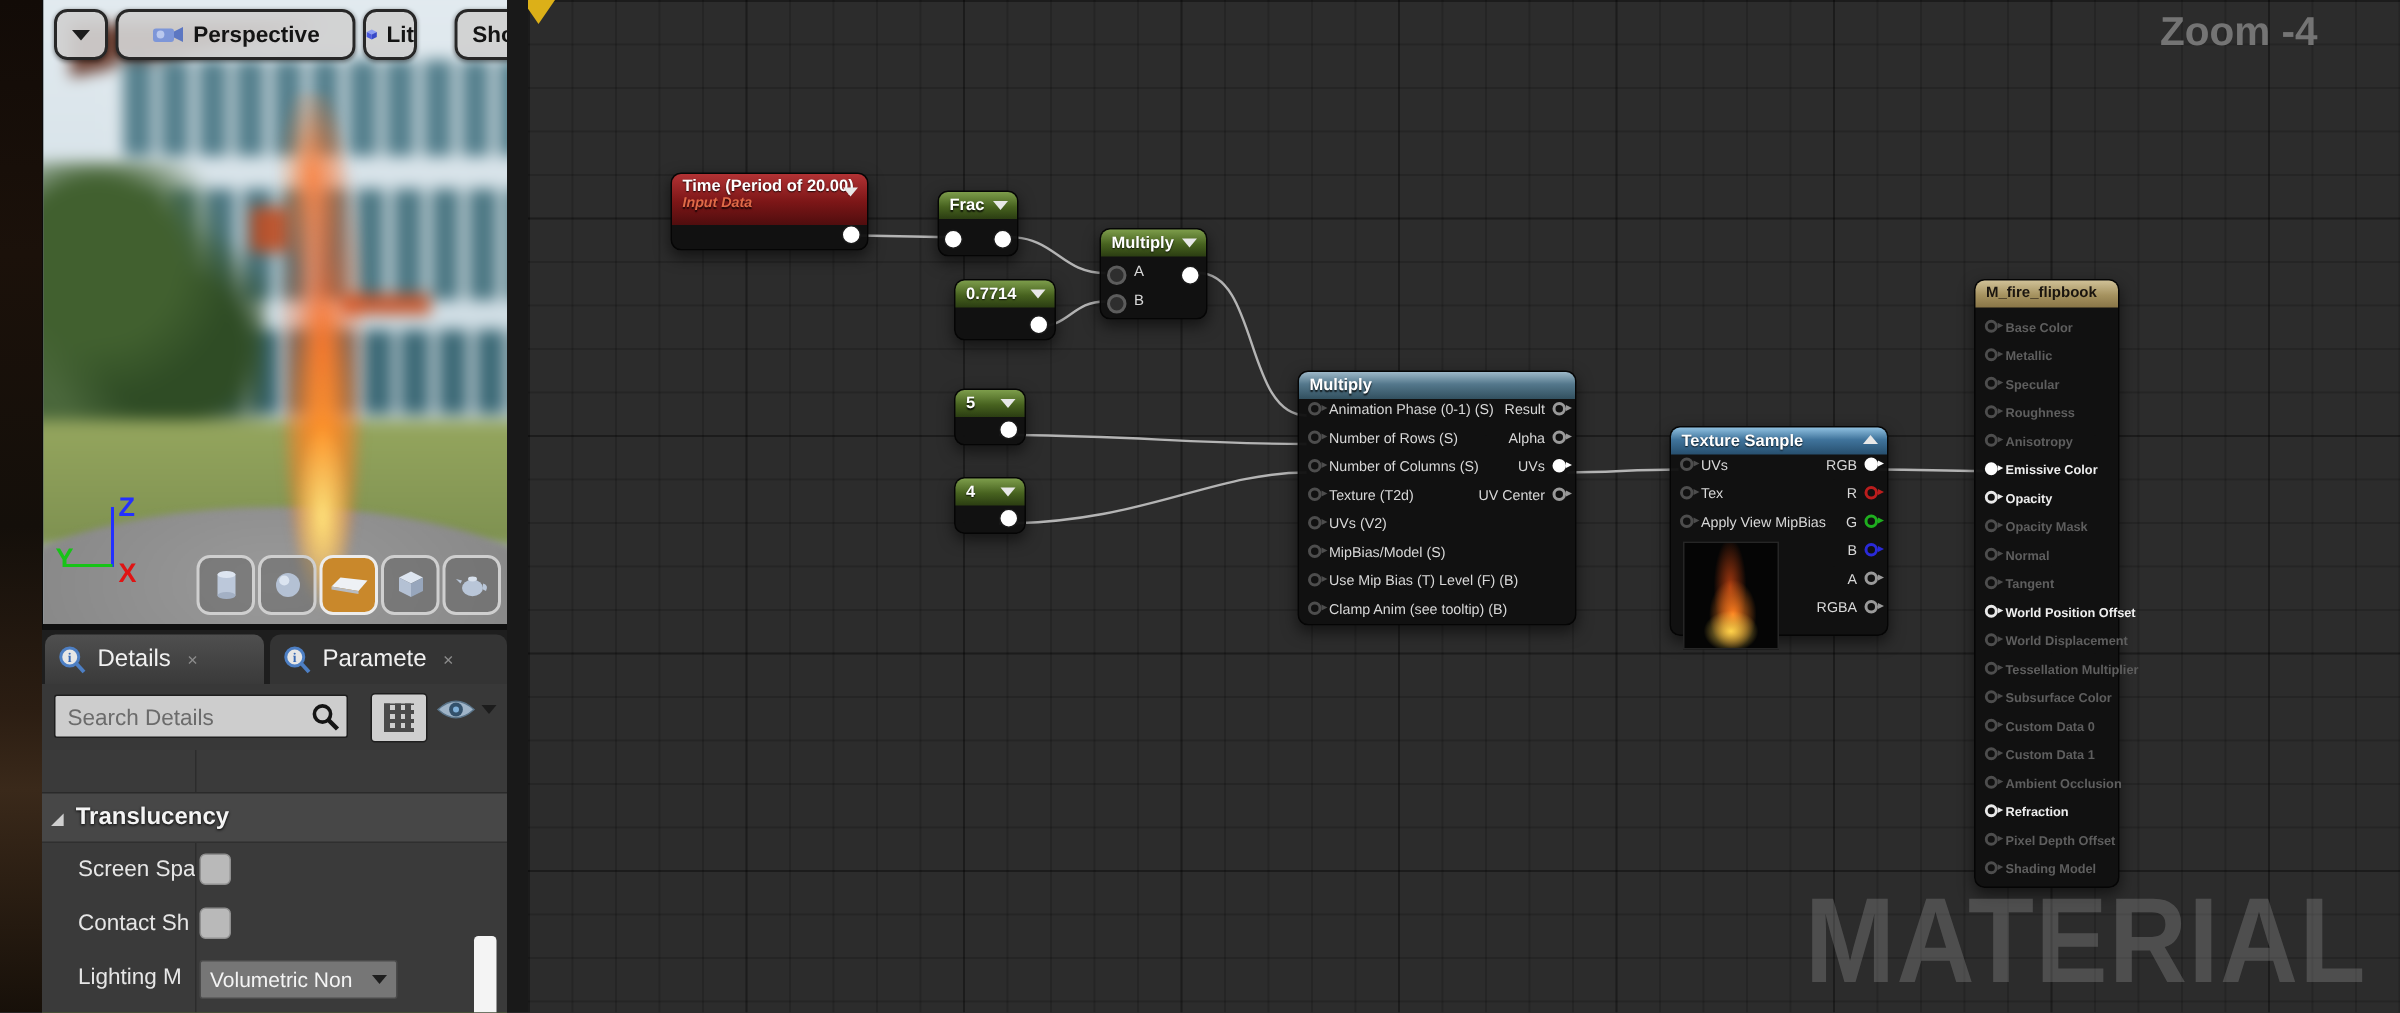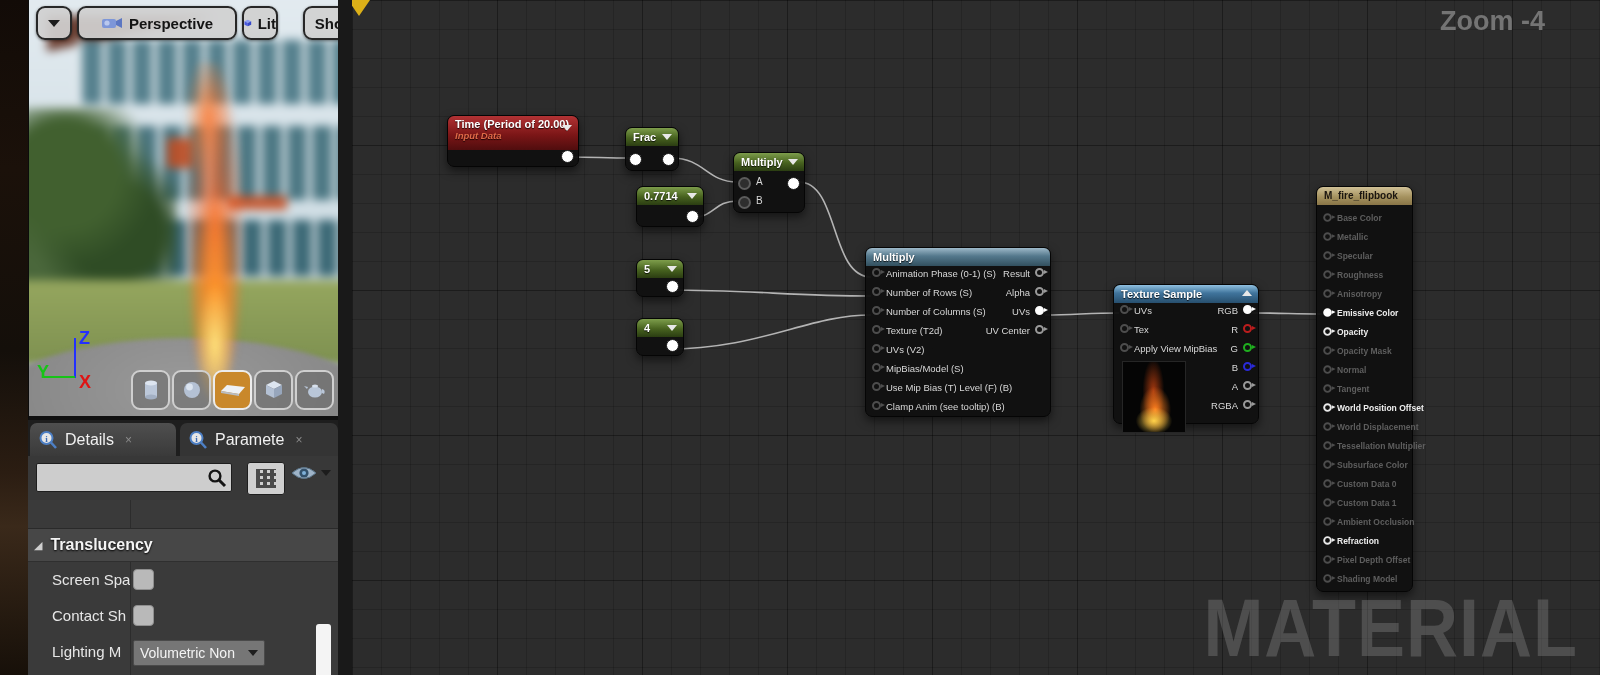--- a/index.html
+++ b/index.html
@@ -297,20 +297,21 @@
           <text x="8.5" y="11.5" font-size="9" font-weight="bold" fill="#3a6ab4" text-anchor="middle" font-family="Liberation Serif,serif">i</text>
           <line x1="13" y1="12.5" x2="18" y2="18" stroke="#4d7fc4" stroke-width="2.6"></line>
         </svg>
         <span class="tlabel">Paramete</span>
         <span class="tclose">×</span>
       </div>
     </div>
 
     <div class="searchrow">
       <div class="searchbox">
+        <input type="text" placeholder="Search Details" style="">
         <svg class="mag" width="20" height="20" viewBox="0 0 20 20">
           <circle cx="8" cy="8" r="5.4" fill="none" stroke="#141414" stroke-width="2.4"></circle>
           <line x1="12" y1="12" x2="18" y2="18" stroke="#141414" stroke-width="3"></line>
         </svg>
       </div>
       <div class="gridbtn">
         <div class="gridicon"></div>
       </div>
       <div class="eyewrap">
         <svg width="28" height="18" viewBox="0 0 28 18">

